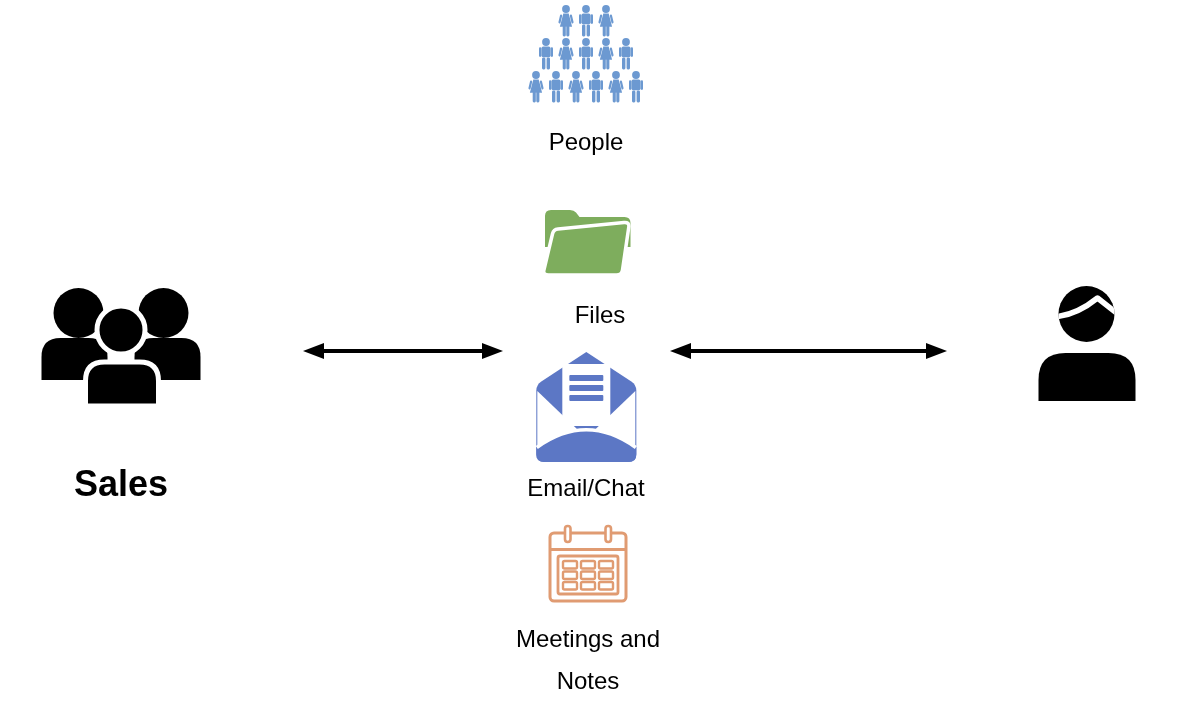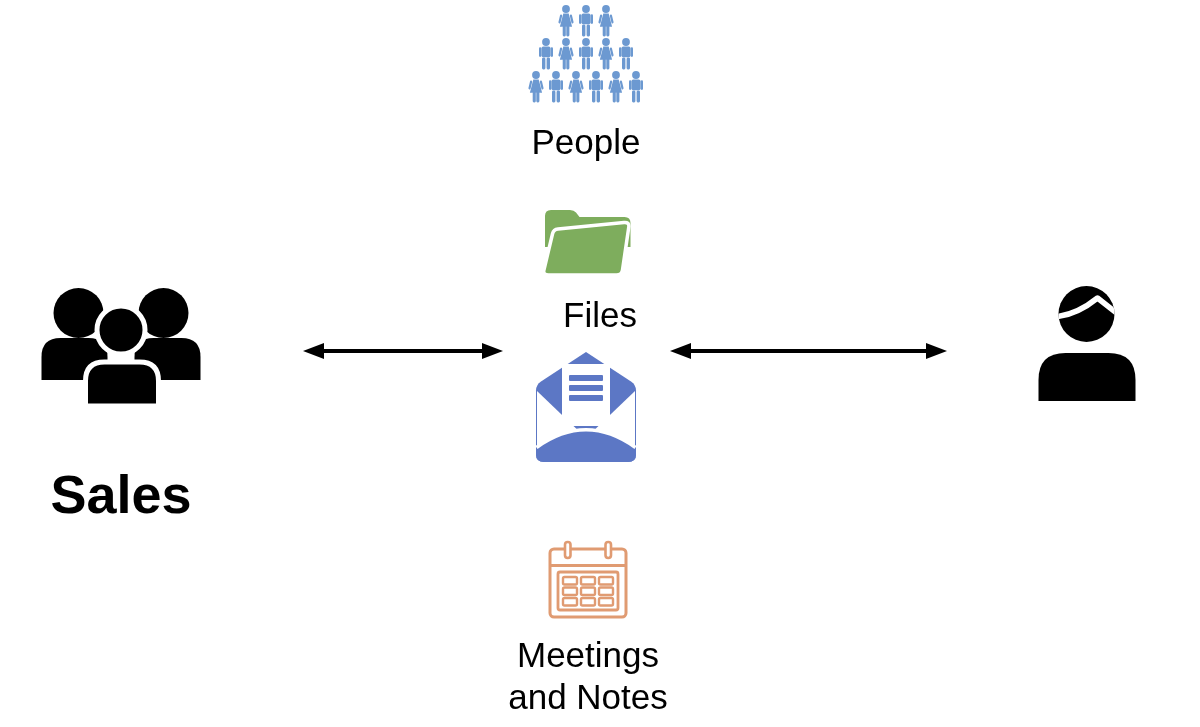--- a/index.html
+++ b/index.html
@@ -17,45 +17,45 @@
     color: var(--ink, #000);
   }
   .center-item, .actor {
     position: absolute;
     display: flex;
     flex-direction: column;
     align-items: center;
     transform: translateX(-50%);
   }
   .center-label {
-    font-size: 35px;
+    font-size: 24px;
     font-weight: 400;
     color: var(--ink, #000);
     text-align: center;
     line-height: 42px;
     white-space: nowrap;
   }
   .center-label.wrap {
     white-space: normal;
     width: 164px;
   }
   .actor-label {
-    font-size: 54px;
+    font-size: 36px;
     font-weight: 700;
     color: var(--ink, #000);
     text-align: center;
     white-space: nowrap;
   }
   .item-people   { left: 586px; top: 5px;   }
   .item-people   .center-label { margin-top: 16px; }
   .item-files    { left: 588px; top: 199px; }
   .item-files    .center-label { margin-top: 13px; margin-left: 24px; }
   .item-email    { left: 586px; top: 351px; }
   .item-email    .center-label { margin-top: 4px; }
-  .item-meetings { left: 588px; top: 540px; }
+  .item-meetings { left: 588px; top: 524px; }
   .item-meetings .center-label { margin-top: 10px; }
   .actor-sales    { left: 121px;  top: 287px; }
   .actor-sales    .actor-label { margin-top: 55px; }
   .actor-customer { left: 1087px; top: 272px; }
   .actor-customer .actor-label { margin-top: 60px; }
   .arrow { position: absolute; }
   .arrow-left  { left: 303px; top: 338px; }
   .arrow-right { left: 670px; top: 338px; }
   
   .fill-crowd    { fill: var(--crowd-blue, #6C99D1); }
@@ -157,20 +157,21 @@
       <g class="fill-envelope">
         <rect x="34" y="24" width="34" height="6" rx="1"></rect>
         <rect x="34" y="34" width="34" height="6" rx="1"></rect>
         <rect x="34" y="44" width="34" height="6" rx="1"></rect>
       </g>
       <path d="M2,40 L50,86 L2,108 Z" fill="#ffffff"></path>
       <path d="M100,40 L52,86 L100,108 Z" fill="#ffffff"></path>
       <path class="fill-envelope" d="M1,104 L1,96 Q51,60 101,96 L101,104 Q101,111 93,111 L9,111 Q1,111 1,104 Z"></path>
       <path d="M1.5,96.5 Q51,61 100.5,96.5" fill="none" stroke="#ffffff" stroke-width="3.5"></path>
     </svg>
+    <div class="center-label">Email/Chat</div>
   </div>
 
   <div class="center-item item-meetings">
     <svg width="84" height="84" viewBox="0 0 84 84">
       <rect class="stroke-cal" x="4" y="9" width="76" height="68" rx="4" stroke-width="3"></rect>
       <line class="stroke-cal" x1="4" y1="25.5" x2="80" y2="25.5" stroke-width="3"></line>
       <rect class="stroke-cal-pin" x="19" y="2" width="5.5" height="16" rx="2.7" stroke-width="2.6"></rect>
       <rect class="stroke-cal-pin" x="59.5" y="2" width="5.5" height="16" rx="2.7" stroke-width="2.6"></rect>
       <rect class="stroke-cal" x="12" y="32" width="60" height="38" rx="2" stroke-width="2.8"></rect>
       <g class="stroke-cal" stroke-width="2.4">

